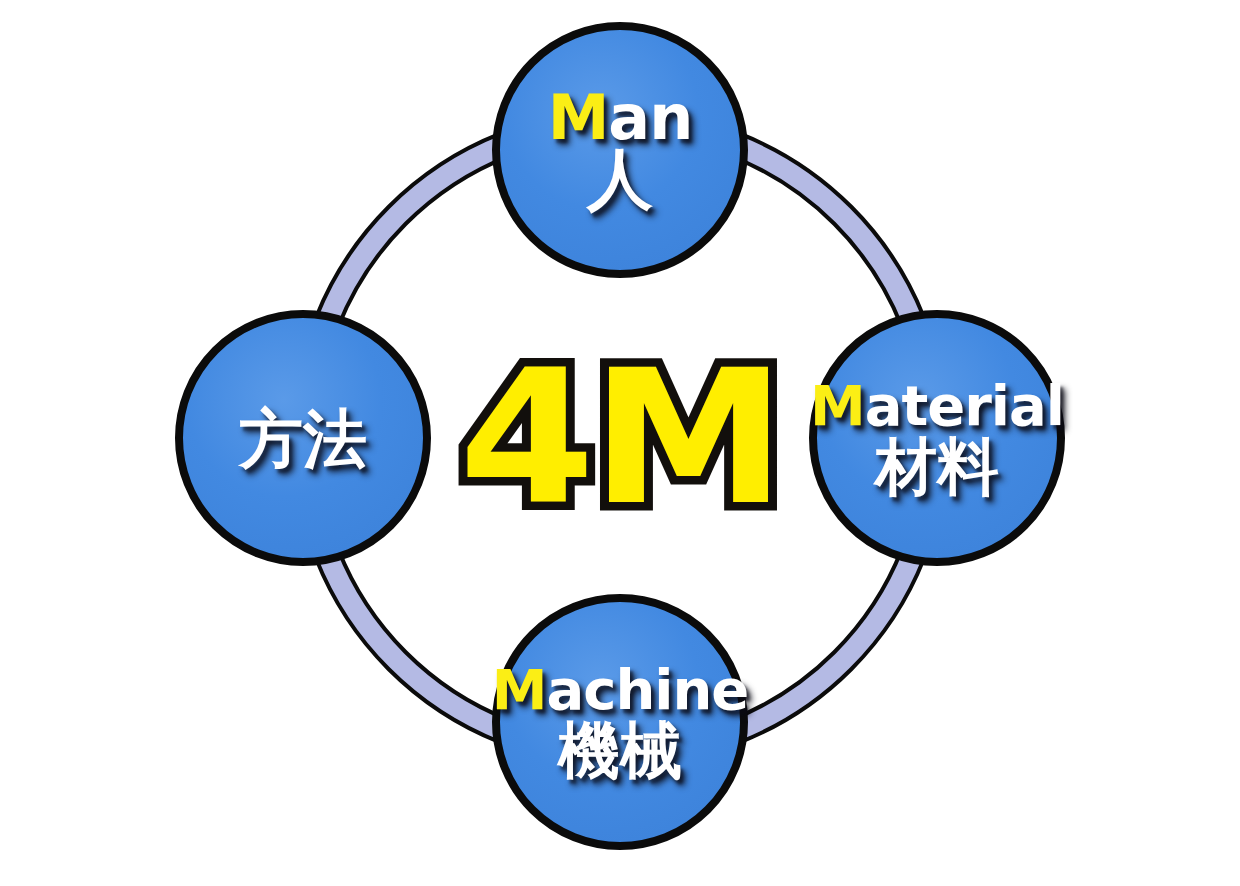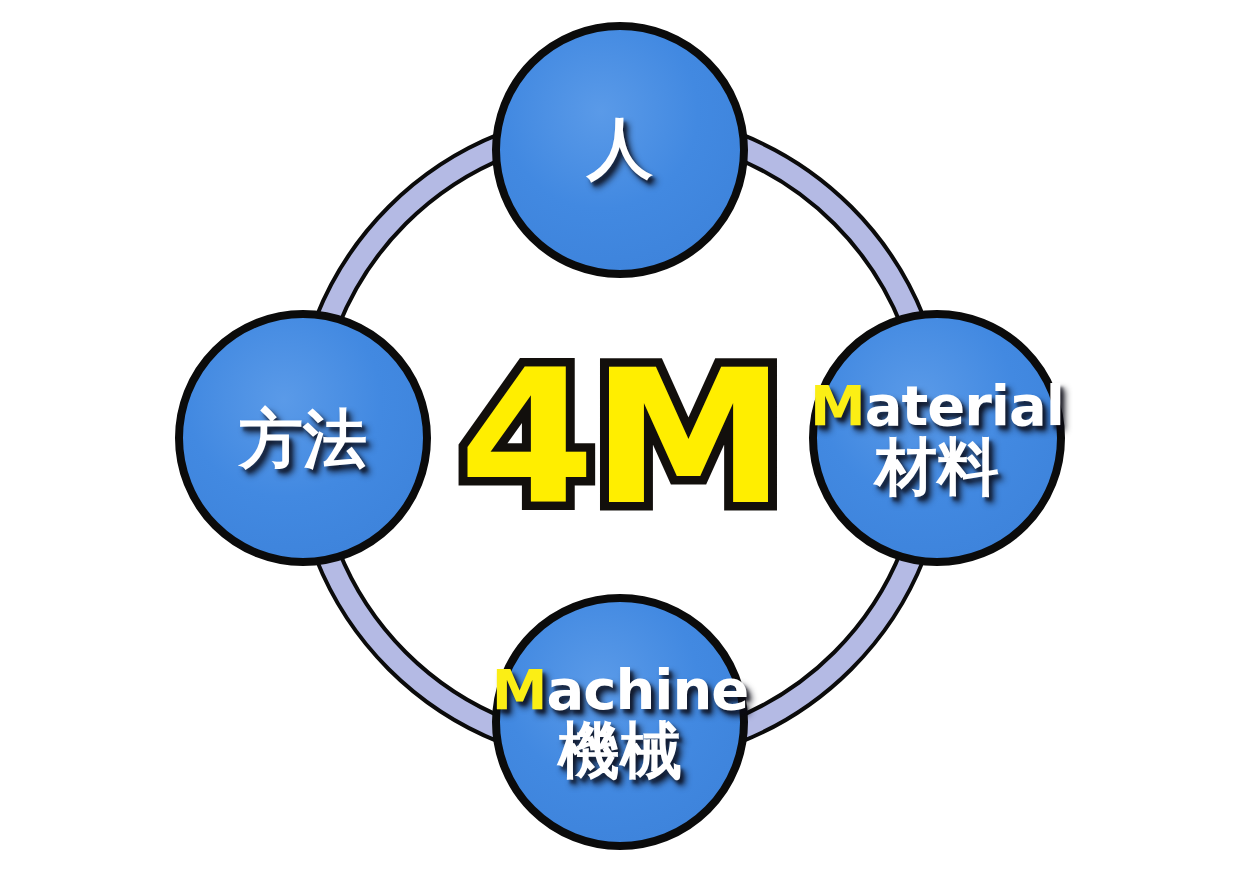--- a/index.html
+++ b/index.html
@@ -132,20 +132,21 @@
     <circle cx="620" cy="438" r="315" fill="none" stroke="#0b0b0b" stroke-width="28"></circle>
     <circle cx="620" cy="438" r="315" fill="none" stroke="#b4bae4" stroke-width="20"></circle>
   </svg>
 
   <div id="center-label">
     <span class="center-text">4M</span>
   </div>
 
   <div class="node" id="node-man">
     <div class="node-inner">
+      <div class="node-en"><span class="cap">M</span><span>an</span></div>
       <div class="node-jp">人</div>
     </div>
   </div>
 
   <div class="node" id="node-machine">
     <div class="node-inner">
       <div class="node-en"><span class="cap">M</span><span>achine</span></div>
       <div class="node-jp">機械</div>
     </div>
   </div>

